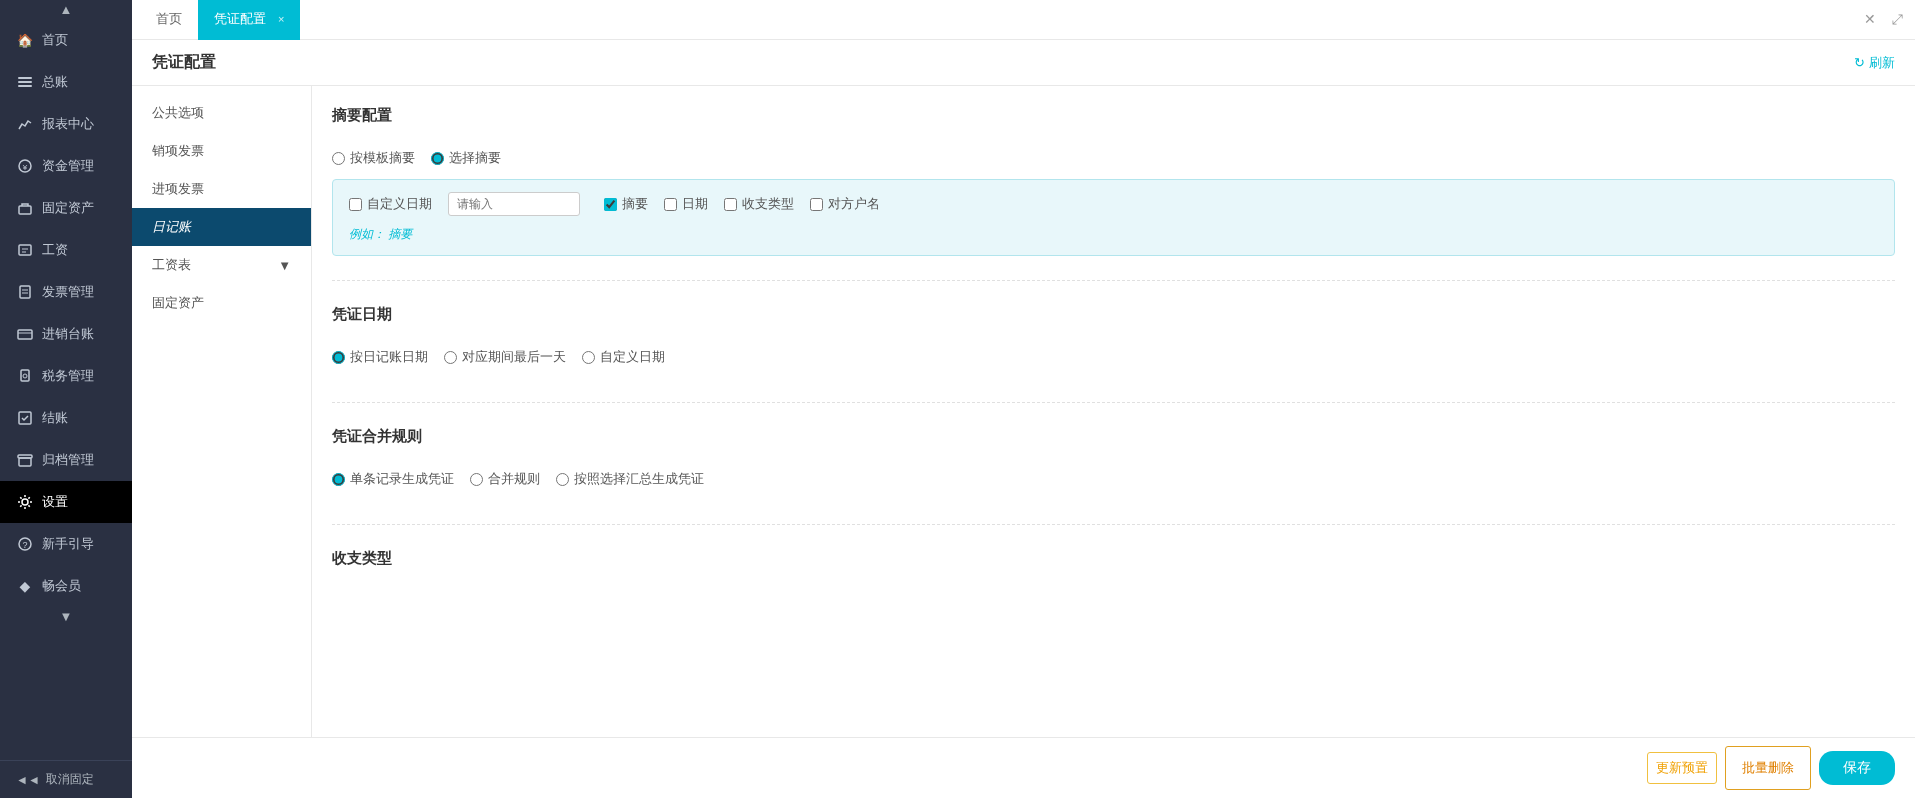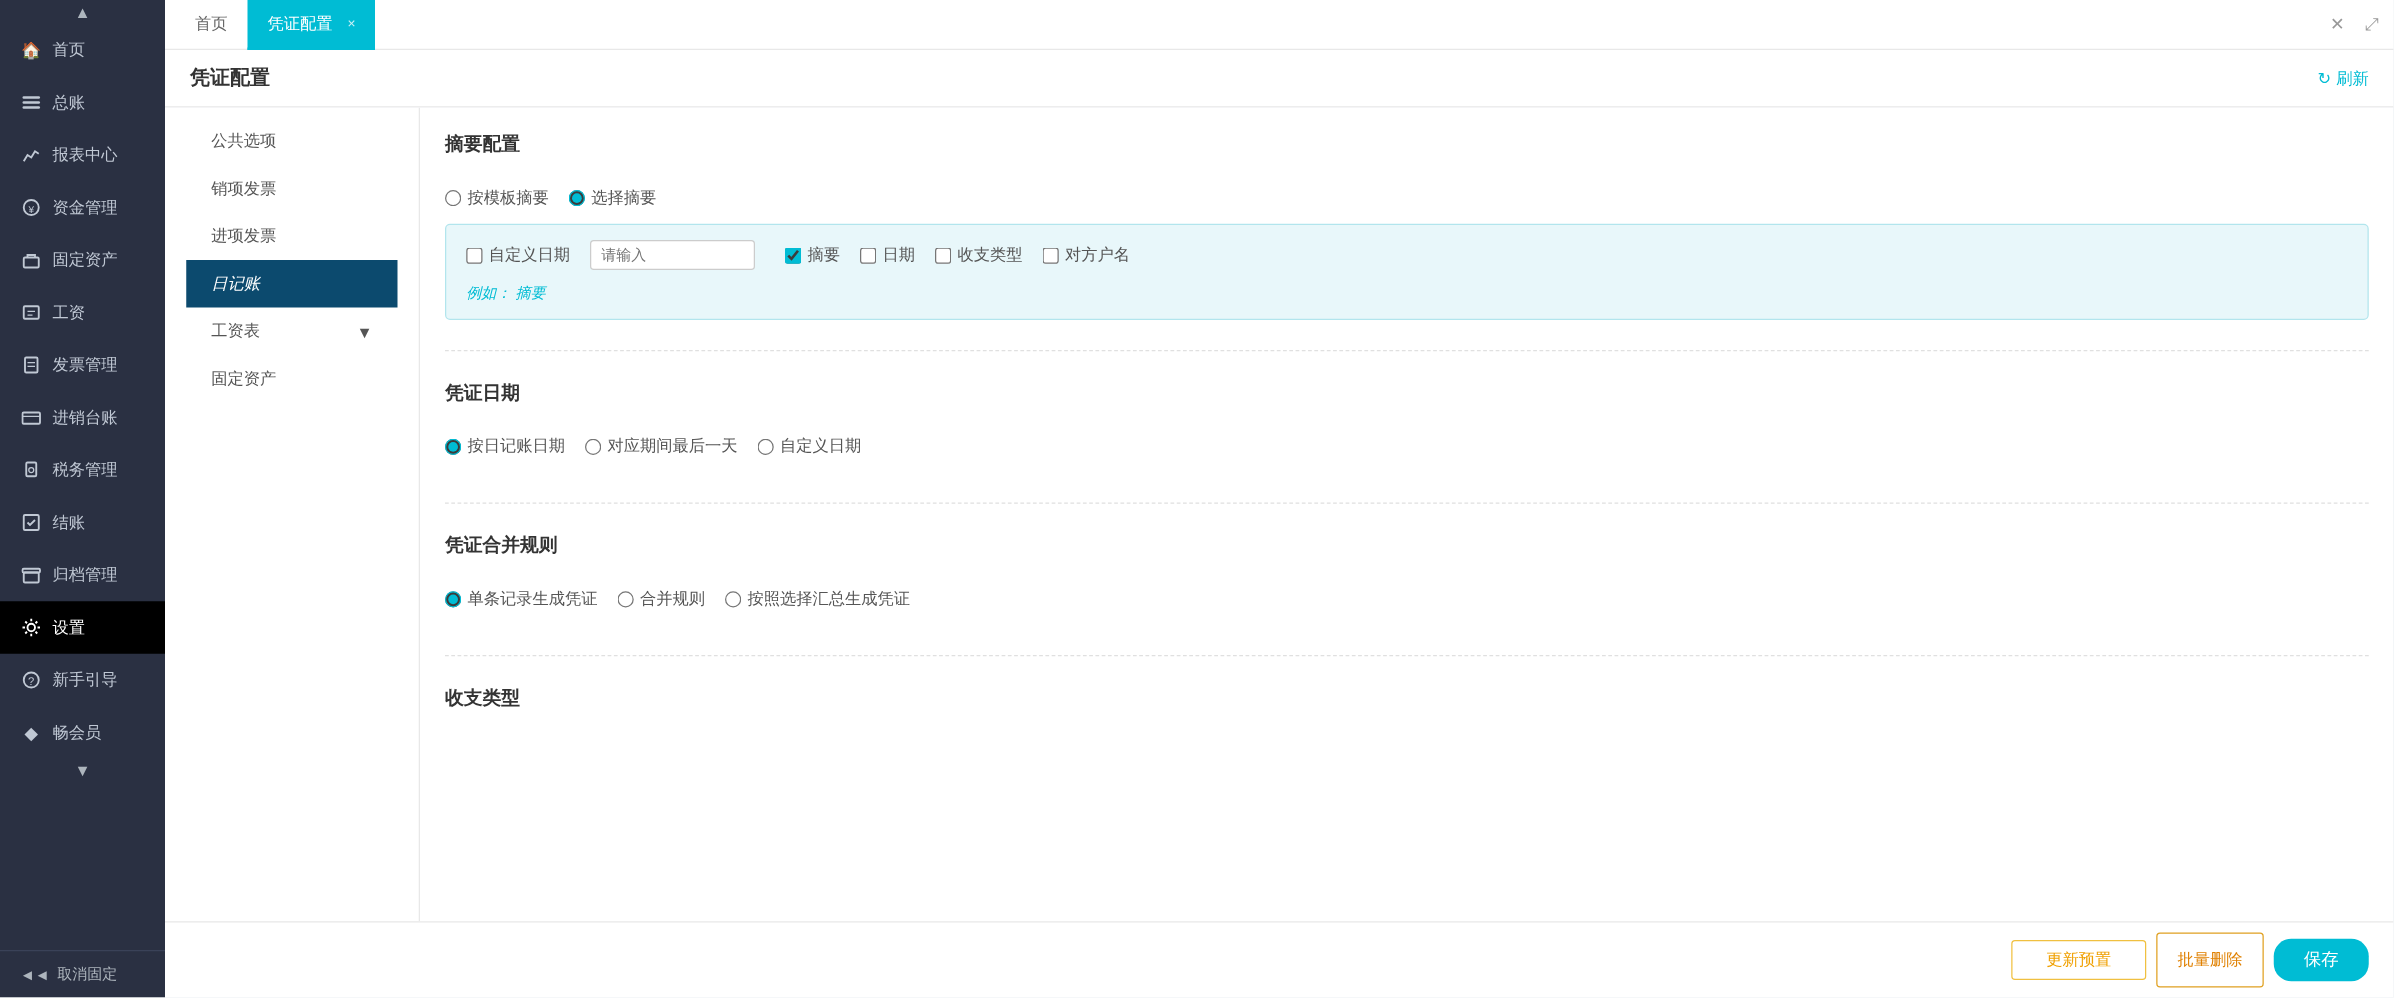--- a/index.html
+++ b/index.html
@@ -127,25 +127,25 @@
     
     .content-layout {
       flex: 1;
       display: flex;
       overflow: hidden;
       background: #f0f2f5;
     }
 
     
     .left-nav {
-      width: 204px;
+      width: 180px;
       background: #fff;
       border-right: 1px solid #e8e8e8;
       flex-shrink: 0;
-      padding: 8px 17px;
+      padding: 8px 0;
     }
     .left-nav-item {
       padding: 10px 20px;
       cursor: pointer;
       color: #555;
       font-size: 13px;
       display: flex;
       align-items: center;
       justify-content: space-between;
     }
@@ -239,21 +239,21 @@
       background: #fff;
       border-top: 1px solid #e8e8e8;
       padding: 8px 20px;
       display: flex;
       align-items: center;
       justify-content: flex-end;
       gap: 8px;
       flex-shrink: 0;
     }
     .btn-outline {
-      padding: 6px 27px;
+      padding: 6px 8px;
       border: 1px solid #f0c040;
       background: #fff;
       color: #f0a000;
       border-radius: 3px;
       cursor: pointer;
       font-size: 13px;
     }
     .btn-outline-danger {
       padding: 12px 16px;
       border: 1px solid #e0a020;

